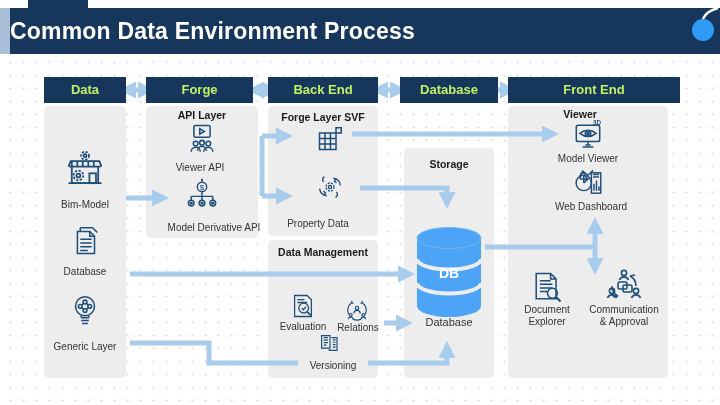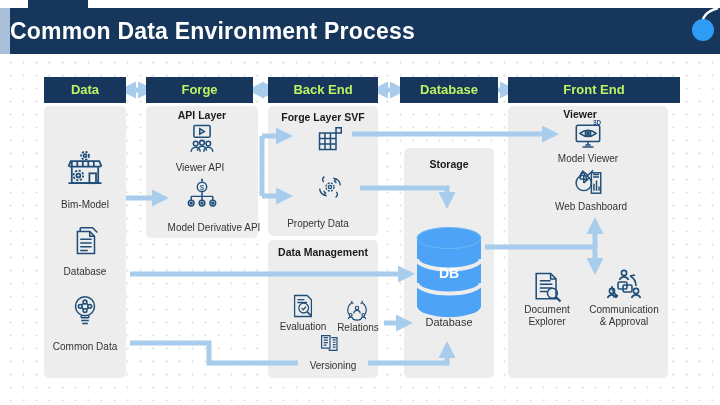--- a/index.html
+++ b/index.html
@@ -112,21 +112,21 @@
       <circle cx="20" cy="14" r="10"></circle>
       <circle cx="20" cy="9.5" r="2"></circle>
         <circle cx="15" cy="14" r="2"></circle>
         <circle cx="25" cy="14" r="2"></circle>
         <circle cx="20" cy="18.5" r="2"></circle>
       <path d="M16.6 12.8 L18.6 10.8 M21.4 10.8 L23.4 12.8 M16.6 15.4 L18.6 17.4 M21.4 17.4 L23.4 15.4"></path>
       <path d="M16 26 h8 M16 29 h8 M17 32 h6"></path>
       <path d="M16 24 v2 M24 24 v2"></path>
     </g>
   </svg>
-  <div class="abs lbl" style="left:44px;top:341px;width:82px;">Common Data</div>
+  <div class="abs lbl" style="left:44px;top:341px;width:82px;">Generic Layer</div>
 
   <div class="abs sect" style="left:146px;top:109px;width:112px;">API Layer</div>
   <svg class="abs icon" style="left:184px;top:122px;" width="36" height="36" viewBox="0 0 40 40">
     <g stroke="#1F4E79" stroke-width="1.7" fill="none">
       <rect x="11" y="4" width="18" height="13" rx="1.5"></rect>
       <path d="M17.5 7.5 l5 3 -5 3 z"></path>
       <circle cx="13" cy="24" r="2.6"></circle>
         <circle cx="20" cy="23" r="2.6"></circle>
         <circle cx="27" cy="24" r="2.6"></circle>
       <path d="M8 33 a5 5 0 0 1 10 0 M15 32 a5 5 0 0 1 10 0 M22 33 a5 5 0 0 1 10 0"></path>

